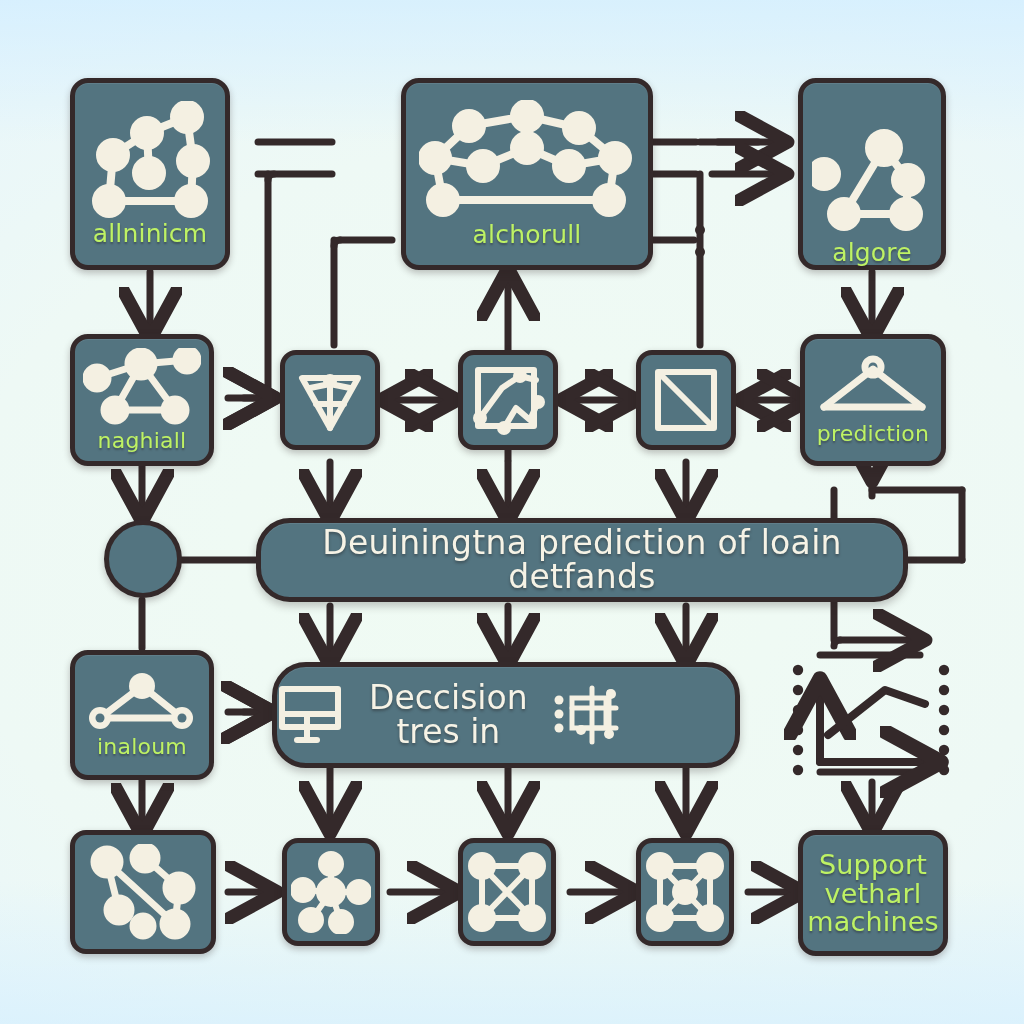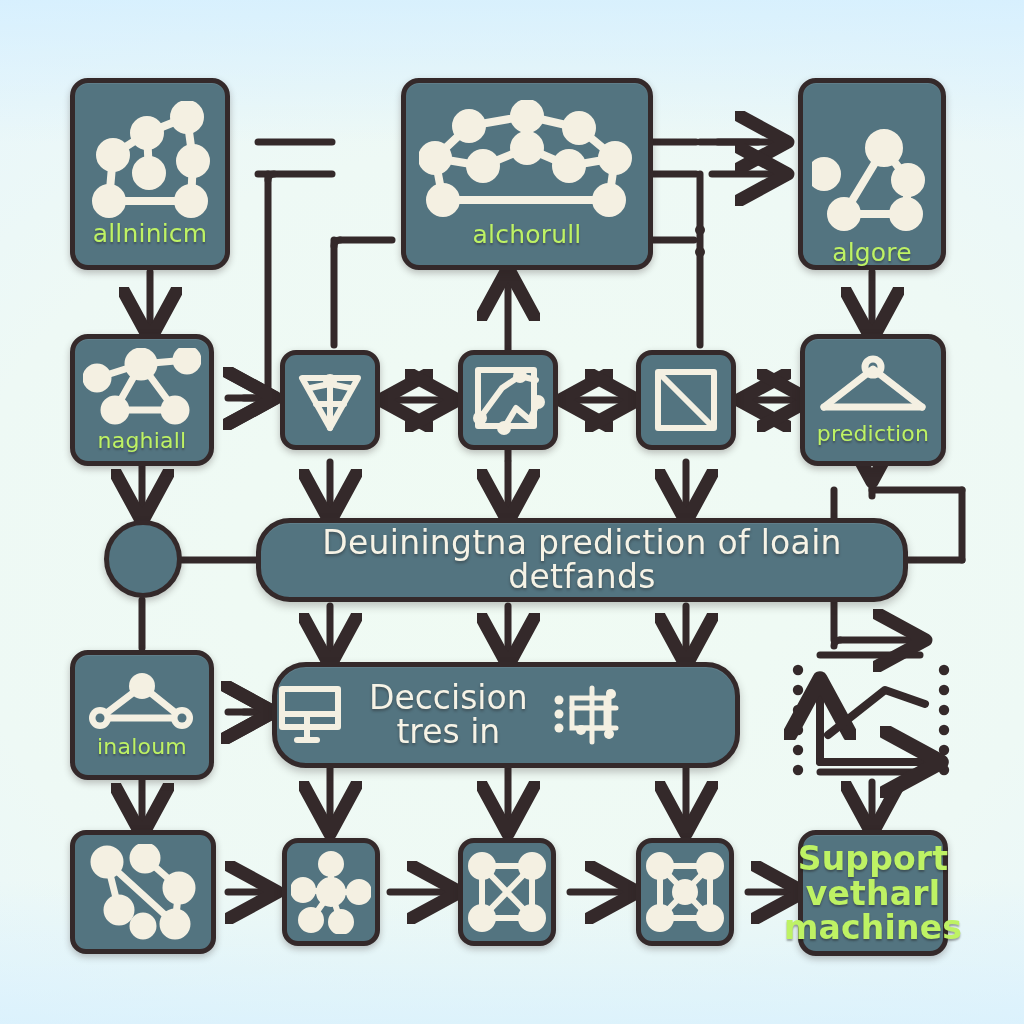--- a/index.html
+++ b/index.html
@@ -435,18 +435,18 @@
         <circle cx="14" cy="14" r="11"></circle>
           <circle cx="64" cy="14" r="11"></circle>
         <circle cx="14" cy="66" r="11"></circle>
           <circle cx="64" cy="66" r="11"></circle>
         <circle cx="39" cy="40" r="10"></circle>
       </g>
     </svg>
   </div>
 
   <div class="node" style="left:798px;top:830px;width:150px;height:126px;">
-    <div class="cap" style="white-space:pre-line;font-size:33px;line-height:1.06;font-weight:bold;">Support
+    <div class="cap" style="white-space:pre-line;font-size:27px;line-height:1.06;">Support
 vetharl
 machines</div>
   </div>
 
 </div>
 
 </body></html>

